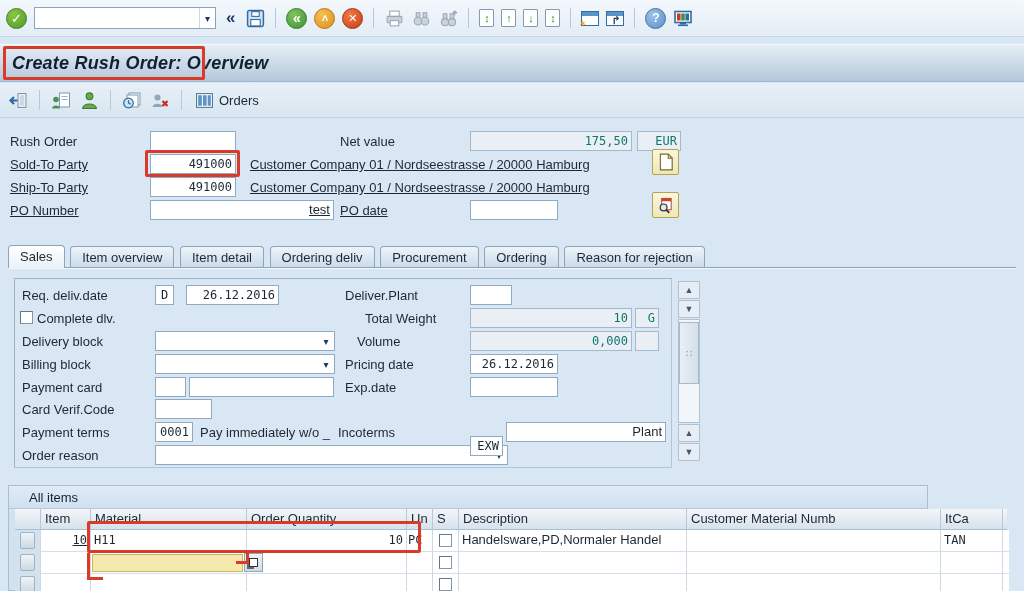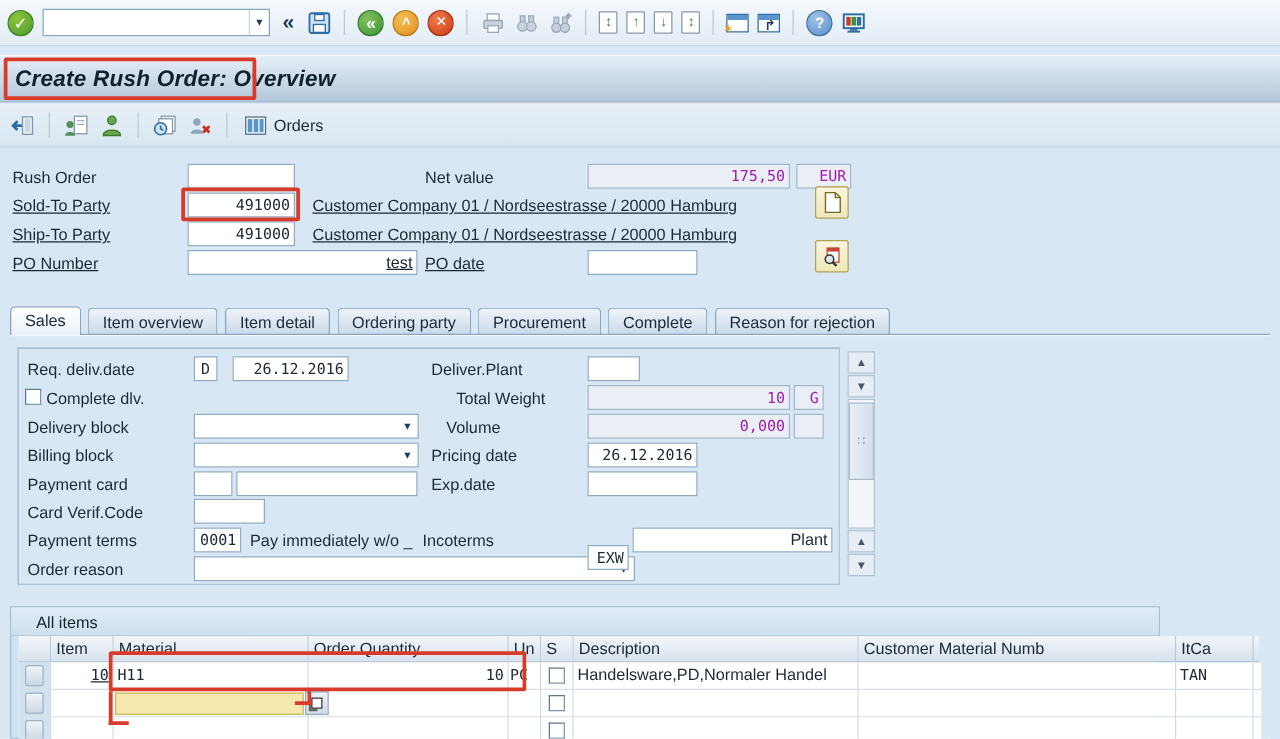--- a/index.html
+++ b/index.html
@@ -41,21 +41,21 @@
   .app-toolbar { position:absolute; left:0; top:83px; width:1024px; height:35px;
     background:linear-gradient(#e8f0f7,#d8e6f1); border-bottom:1px solid #c2d2e0;
     display:flex; align-items:center; padding-left:8px; gap:8px; }
   .orders-btn { display:flex; align-items:center; gap:5px; padding:2px 6px 2px 2px; }
 
   
   .lbl { position:absolute; color:#1c2833; white-space:nowrap; }
   .ulink { text-decoration:underline; }
   .fld { position:absolute; height:20px; background:#fff; border:1px solid #8fabc3;
     font-family:"DejaVu Sans Mono",monospace; font-size:12px; line-height:18px; padding:0 3px; white-space:nowrap; overflow:hidden;text-align:right; }
-  .fld.ro { background:#e9eff5; border-color:#a3b8ca; color:#a21caf; }
+  .fld.ro { background:#e9eff5; border-color:#a3b8ca; color:#0f766e; }
   .fld.num { text-align:right; }
   .ddl { position:absolute; height:20px; background:#fff; border:1px solid #8fabc3; display:flex; }
   .ddl .ddl-arrow { margin-left:auto; width:16px; display:flex; align-items:center; justify-content:center;
     color:#1f3a5f; font-size:10px; }
   .chk { position:absolute; width:13px; height:13px; background:#fff; border:1px solid #7d97ad;
     border-top-color:#62798c; border-left-color:#62798c; }
   .ybtn { position:absolute; width:27px; height:26px; background:linear-gradient(#faf6df,#efe7b8);
     border:1px solid #b3a44e; border-radius:2px; display:flex; align-items:center; justify-content:center; }
 
   
@@ -280,23 +280,23 @@
         <rect x="5" y="1.5" width="10" height="3" fill="#cc4433"></rect>
         <circle cx="7" cy="11" r="3.6" fill="#dde8f0" stroke="#333" stroke-width="1.3"></circle>
         <line x1="9.6" y1="13.6" x2="13" y2="16.6" stroke="#333" stroke-width="2"></line>
       </svg>
   </span>
 
   <div class="tabstrip">
     <span class="tab active"><span>Sales</span></span>
     <span class="tab"><span>Item overview</span></span>
     <span class="tab"><span>Item detail</span></span>
-    <span class="tab"><span>Ordering party</span></span>
+    <span class="tab"><span>Ordering deliv</span></span>
     <span class="tab"><span>Procurement</span></span>
-    <span class="tab"><span>Complete</span></span>
+    <span class="tab"><span>Ordering</span></span>
     <span class="tab"><span>Reason for rejection</span></span>
   </div>
   <div class="tab-panel"></div>
   <div class="groupbox"></div>
 
   <span class="lbl" style="left:22px; top:288px;">Req. deliv.date</span>
   <span class="fld" style="left:155px; top:285px; width:19px; text-align:center;">D</span>
   <span class="fld" style="left:186px; top:285px; width:93px;">26.12.2016</span>
 
   <span class="chk" style="left:20px; top:311px;"></span>

